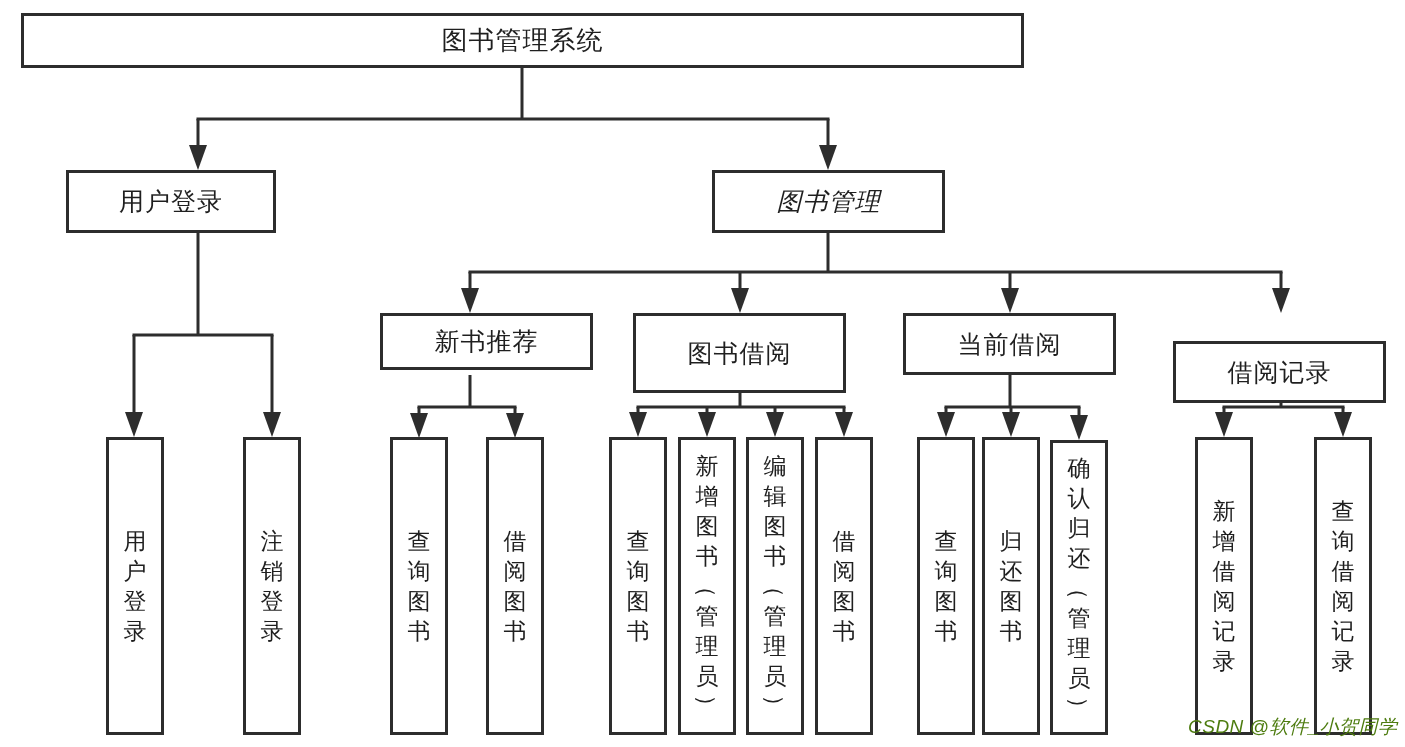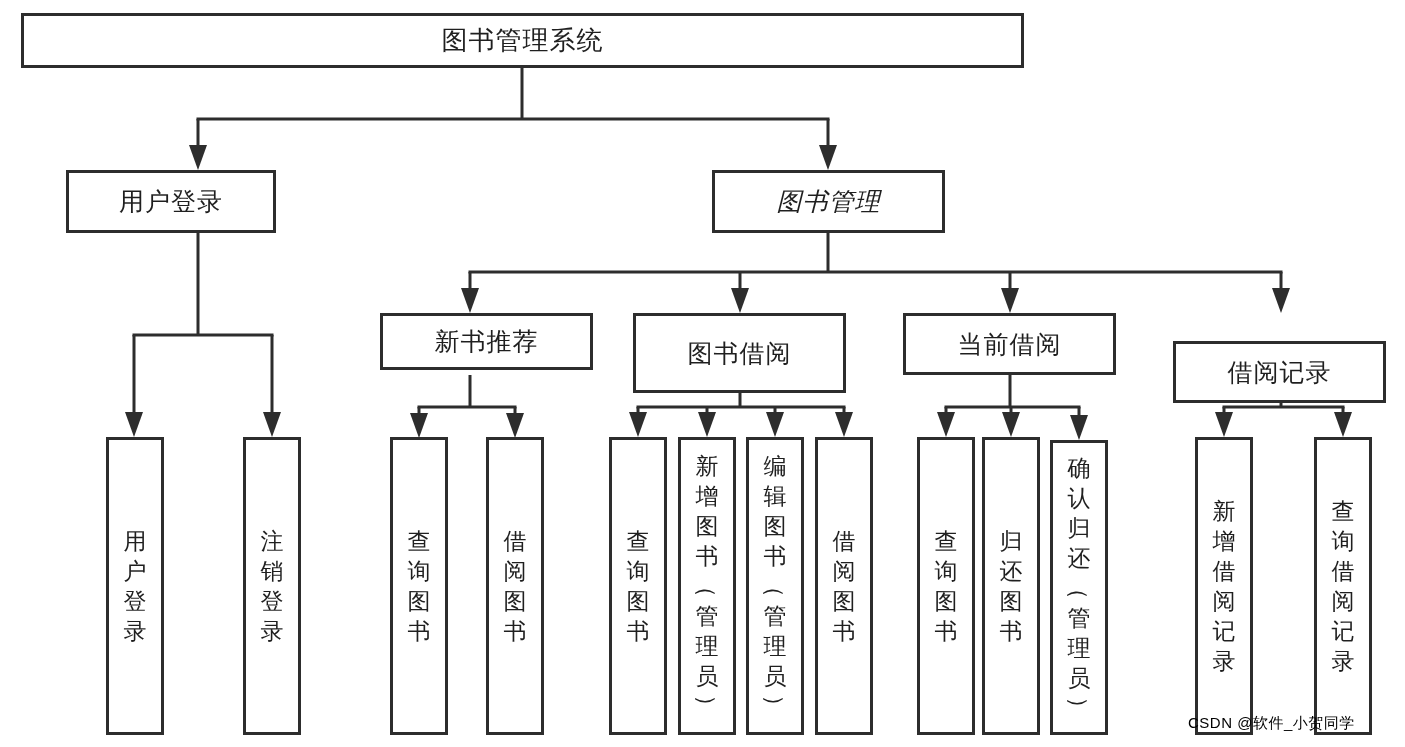--- a/index.html
+++ b/index.html
@@ -67,24 +67,25 @@
   #cb-query        { left: 917px; }
   #cb-return       { left: 982px; }
   #cb-confirm      { left: 1050px; top: 440px; height: 295px; }
   #br-add          { left: 1195px; }
   #br-query        { left: 1314px; }
 
   .watermark {
     position: absolute;
     left: 1188px;
     top: 714px;
-    font-size: 15px;
-    color: #000000;
+    font-size: 19px;
+    color: #4d7c0f;
     white-space: nowrap;
     letter-spacing: 0.5px;
+    font-style: italic;
   }
 </style>
 </head>
 <body>
 
 <div class="stage">
 
   <svg class="wires" id="wires" viewBox="0 0 1405 747" xmlns="http://www.w3.org/2000/svg">
       <line x1="522" y1="68" x2="522" y2="120" stroke="#2d2d2d" stroke-width="3"></line>
       <line x1="196.5" y1="119" x2="829.5" y2="119" stroke="#2d2d2d" stroke-width="3"></line>

